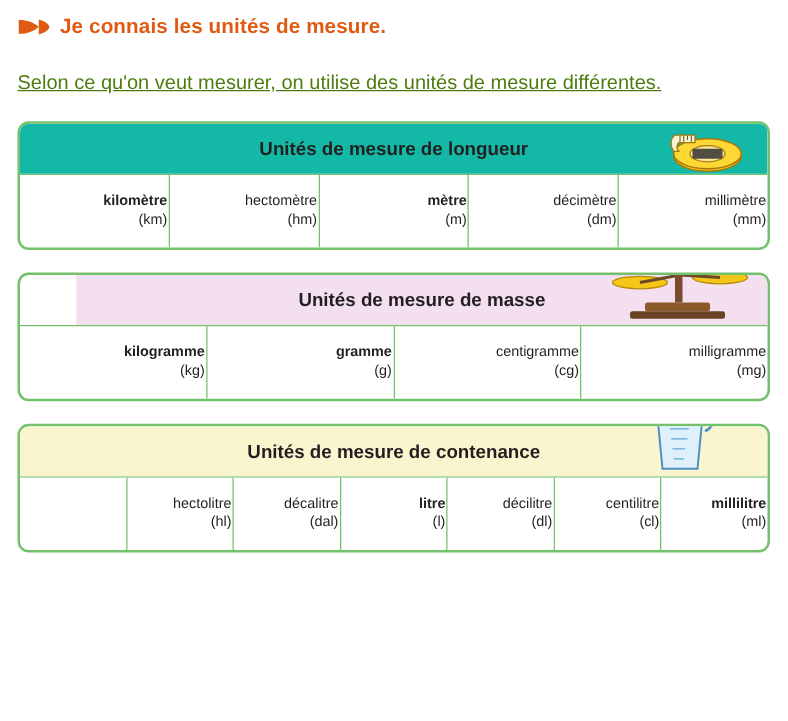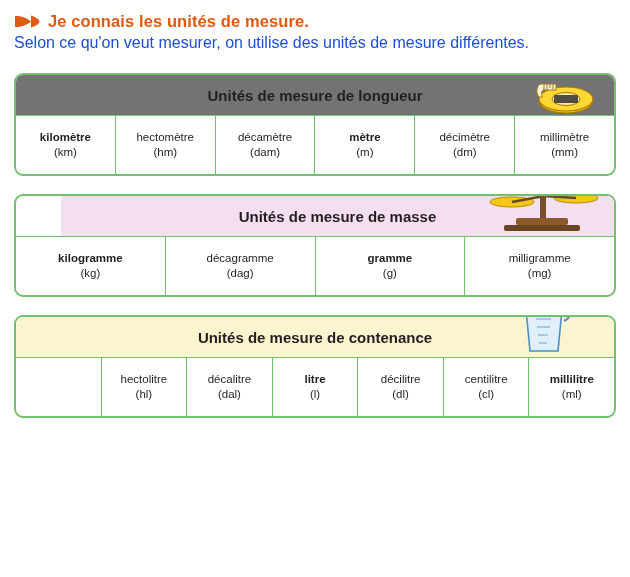--- a/index.html
+++ b/index.html
@@ -38,25 +38,26 @@
   .heading-arrow svg { display: block; }
   .heading-title {
     font-size: 16.5px;
     font-weight: bold;
     color: #e05a12;
     letter-spacing: 0.1px;
   }
 
   
   .intro {
-    margin-top: 0;
+    margin-top: 24px;
     font-size: 16px;
     line-height: 1.52;
-    color: #1d4ed8;
+    color: #4d7c0f;
     max-width: 520px;
+    text-decoration: underline;
   }
 
   
   .table-block {
     position: relative;
     margin-top: 18px;
     border: 2px solid #7cc576;
     border-radius: 9px;
     overflow: hidden;
     background: #ffffff;
@@ -66,35 +67,35 @@
   .table-title {
     height: 40px;
     display: flex;
     align-items: center;
     justify-content: center;
     font-size: 15px;
     font-weight: bold;
     color: #231f20;
     position: relative;
   }
-  .title-longueur { background: #737373; }
+  .title-longueur { background: #14b8a6; }
   .title-masse    { background: #f4dff0; margin-left: 45px; }
   .title-contenance { background: #fbf5cf; }
 
   .units-row {
     display: flex;
     border-top: 1.5px solid #74c16d;
     height: 58px;
   }
   .unit-cell {
     flex: 1 1 0;
     border-right: 1.5px solid #74c16d;
     display: flex;
     flex-direction: column;
-    align-items: center;
+    align-items: flex-end;
     justify-content: center;
     box-sizing: border-box;
     padding: 2px 1px;
   }
   .unit-cell:last-child { border-right: none; }
   .unit-name {
     font-size: 11.5px;
     line-height: 1.25;
     color: #231f20;
     text-align: center;
@@ -166,24 +167,20 @@
       </span>
     </div>
     <div class="units-row">
       <div class="unit-cell">
         <span class="unit-name bold">kilomètre</span>
         <span class="unit-sym">(km)</span>
       </div>
       <div class="unit-cell">
         <span class="unit-name">hectomètre</span>
         <span class="unit-sym">(hm)</span>
-      </div>
-      <div class="unit-cell">
-        <span class="unit-name">décamètre</span>
-        <span class="unit-sym">(dam)</span>
       </div>
       <div class="unit-cell">
         <span class="unit-name bold">mètre</span>
         <span class="unit-sym">(m)</span>
       </div>
       <div class="unit-cell">
         <span class="unit-name">décimètre</span>
         <span class="unit-sym">(dm)</span>
       </div>
       <div class="unit-cell">
@@ -208,26 +205,26 @@
           <path d="M67 6 C69 9 70 11 67 14 C64 11 65 9 67 6 Z" fill="#f7941e"></path>
         </svg>
       </span>
     </div>
     <div class="units-row">
       <div class="unit-cell">
         <span class="unit-name bold">kilogramme</span>
         <span class="unit-sym">(kg)</span>
       </div>
       <div class="unit-cell">
-        <span class="unit-name">décagramme</span>
-        <span class="unit-sym">(dag)</span>
-      </div>
-      <div class="unit-cell">
         <span class="unit-name bold">gramme</span>
         <span class="unit-sym">(g)</span>
+      </div>
+      <div class="unit-cell">
+        <span class="unit-name">centigramme</span>
+        <span class="unit-sym">(cg)</span>
       </div>
       <div class="unit-cell">
         <span class="unit-name">milligramme</span>
         <span class="unit-sym">(mg)</span>
       </div>
     </div>
   </div>
 
   <div class="table-block green-border">
     <div class="table-title title-contenance">

